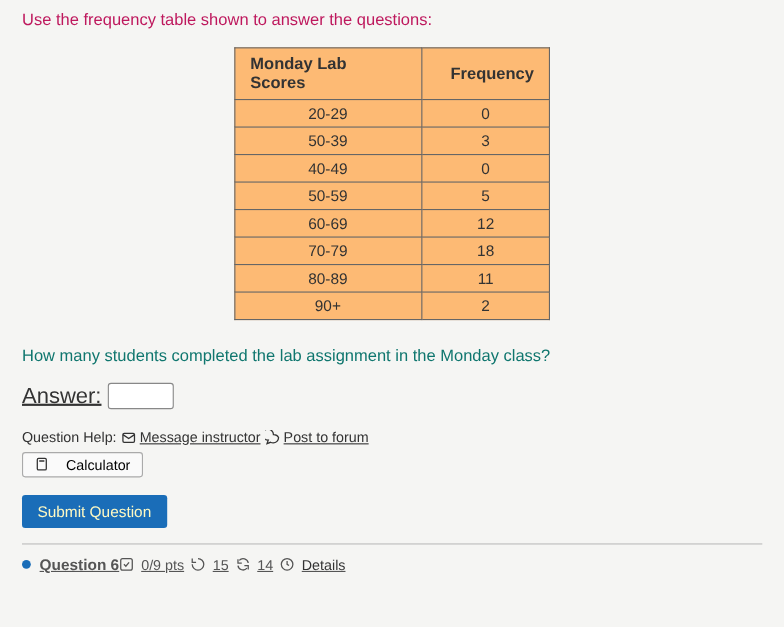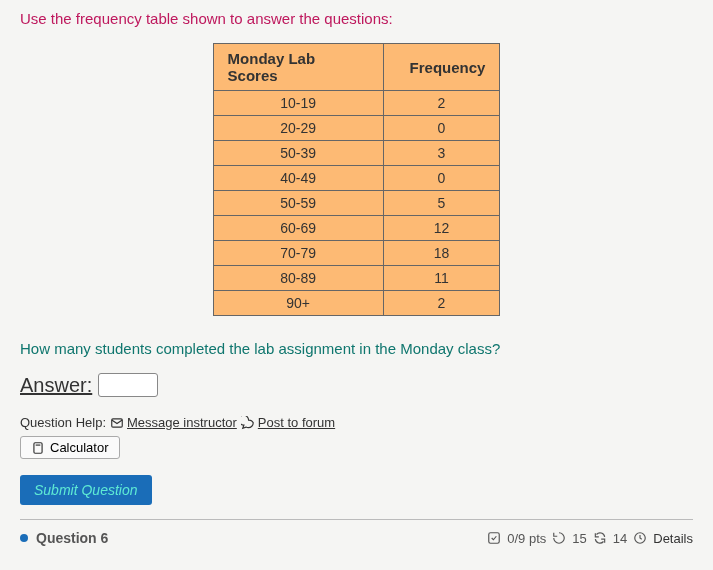--- a/index.html
+++ b/index.html
@@ -69,52 +69,51 @@
     .help-link {
       color: #333;
       text-decoration: underline;
       cursor: pointer;
       display: inline-flex;
       align-items: center;
       gap: 3px;
     }
     .calc-btn {
       display: inline-flex;
-      align-items: center;
-      gap: 5px;
+      align-items: flex-start;
+      gap: 15px;
       border: 1px solid #aaa;
       border-radius: 3px;
       padding: 3px 10px;
       background: #fafafa;
       font-size: 13px;
       cursor: pointer;
       margin-bottom: 16px;
     }
     .submit-btn {
       background: #1a6db8;
-      color: #5eead4;
+      color: #fef9c3;
       border: none;
       border-radius: 3px;
       padding: 7px 14px;
       font-size: 14px;
       cursor: pointer;
       margin-bottom: 14px;
-      font-style: italic;
     }
     .divider {
       border-top: 1px solid #bbb;
       margin-bottom: 10px;
     }
     .footer-row {
       display: flex;
-      justify-content: space-between;
       align-items: center;
       font-size: 14px;
       color: #555;
       padding-bottom: 6px;
+      text-decoration: underline;
     }
     .qnum {
       display: flex;
       align-items: center;
       gap: 8px;
       font-weight: 600;
     }
     .bullet {
       width: 8px; height: 8px; border-radius: 50%;
       background: #1a6db8;
@@ -135,24 +134,20 @@
 <div class="instruction">Use the frequency table shown to answer the questions:</div>
 
 <table class="freq-table">
   <thead>
     <tr>
       <th>Monday Lab Scores</th>
       <th>Frequency</th>
     </tr>
   </thead>
   <tbody id="freq-body">
-      <tr>
-        <td>10-19</td>
-        <td>2</td>
-      </tr>
       <tr>
         <td>20-29</td>
         <td>0</td>
       </tr>
       <tr>
         <td>50-39</td>
         <td>3</td>
       </tr>
       <tr>
         <td>40-49</td>

